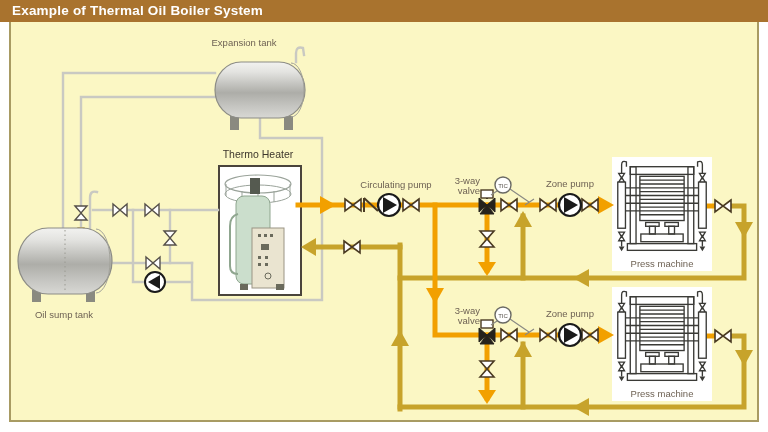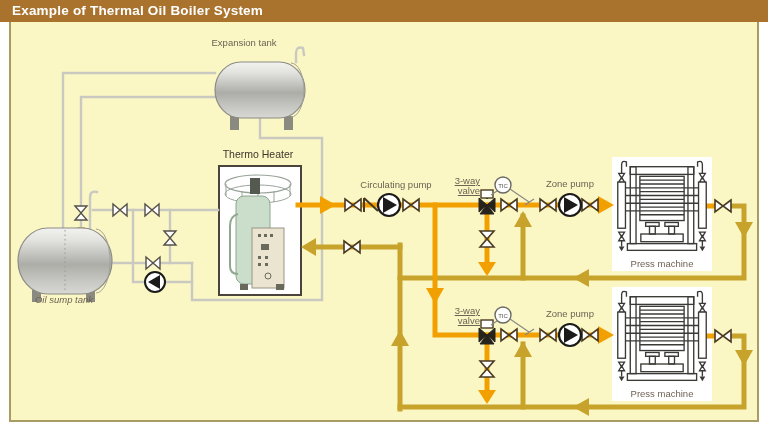--- a/index.html
+++ b/index.html
@@ -7,21 +7,21 @@
   #stage{position:relative;width:768px;height:432px;background:#ffffff;}
   #panel{position:absolute;left:9px;top:11px;width:746px;height:407px;
     background:#FBF7C4;border:2px solid #A89B63;}
   #titlebar{position:absolute;left:0;top:0;width:100%;height:22px;
     background:#A9732E;color:#ffffff;font-weight:bold;font-size:13.5px;
     line-height:22px;padding-left:12px;box-sizing:border-box;letter-spacing:.2px;}
   svg#diagram{position:absolute;left:0;top:0;width:768px;height:432px;}
   .lbl{position:absolute;font-size:9.5px;color:#6E6254;text-align:center;
     line-height:10px;white-space:pre-line;}
   .lbl.bold{font-weight:normal;font-size:10.5px;color:#3D362C;}
-  .lbl.right{text-align:right;text-decoration:underline;}
+  .lbl.right{text-align:right;}
   .whitebox{position:absolute;background:#ffffff;}
   .heaterbox{position:absolute;background:#ffffff;border:2px solid #4A443C;}
 </style>
 </head>
 <body>
 
 <div id="stage">
   <div id="panel"></div>
   <div id="titlebar">
     <span>Example of Thermal Oil Boiler System</span>
@@ -228,21 +228,21 @@
     </g>
     <g>
       <path d="M497 321 L491 325 M510 319 L529 332 M525 335 L534 329" stroke="#8A8A84" stroke-width="1.2" fill="none"></path>
       <circle cx="503" cy="315" r="8" fill="#ffffff" stroke="#6A6A64" stroke-width="1.4"></circle>
       <text x="503" y="318" font-size="6" text-anchor="middle" fill="#55504A">TIC</text>
     </g>
   </svg>
 
   <div class="lbl" style="left:192px;top:38px;width:104px;">Expansion tank</div>
   <div class="lbl bold" style="left:208px;top:149px;width:100px;">Thermo Heater</div>
-  <div class="lbl" style="left:14px;top:295px;width:100px;font-style:italic;">Oil sump tank</div>
+  <div class="lbl" style="left:14px;top:310px;width:100px;">Oil sump tank</div>
   <div class="lbl" style="left:348px;top:180px;width:96px;">Circulating pump</div>
   <div class="lbl right" style="left:442px;top:176px;width:38px;">3-way valve</div>
   <div class="lbl right" style="left:442px;top:306px;width:38px;">3-way valve</div>
   <div class="lbl" style="left:534px;top:179px;width:72px;">Zone pump</div>
   <div class="lbl" style="left:534px;top:309px;width:72px;">Zone pump</div>
   <div class="lbl" style="left:612px;top:259px;width:100px;">Press machine</div>
   <div class="lbl" style="left:612px;top:389px;width:100px;">Press machine</div>
 </div>
 
 </body></html>

